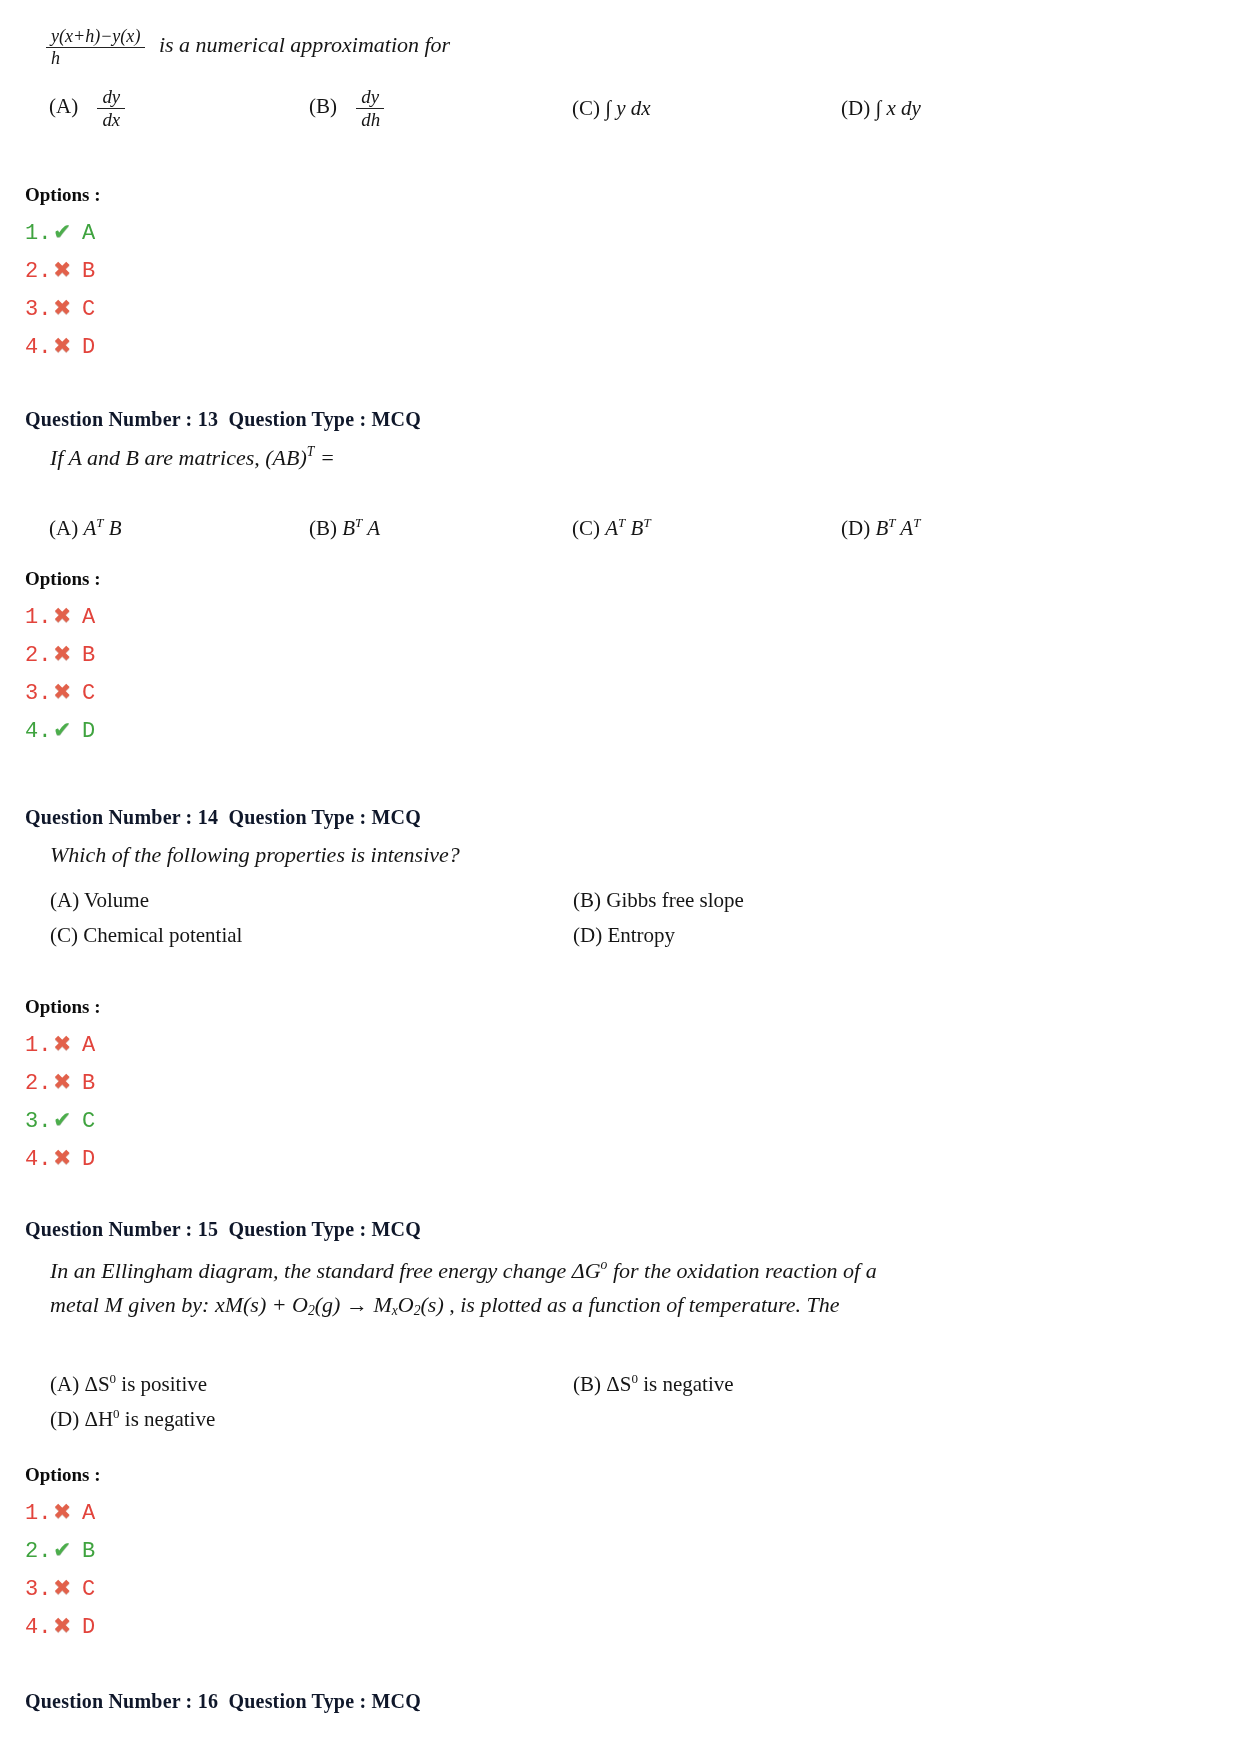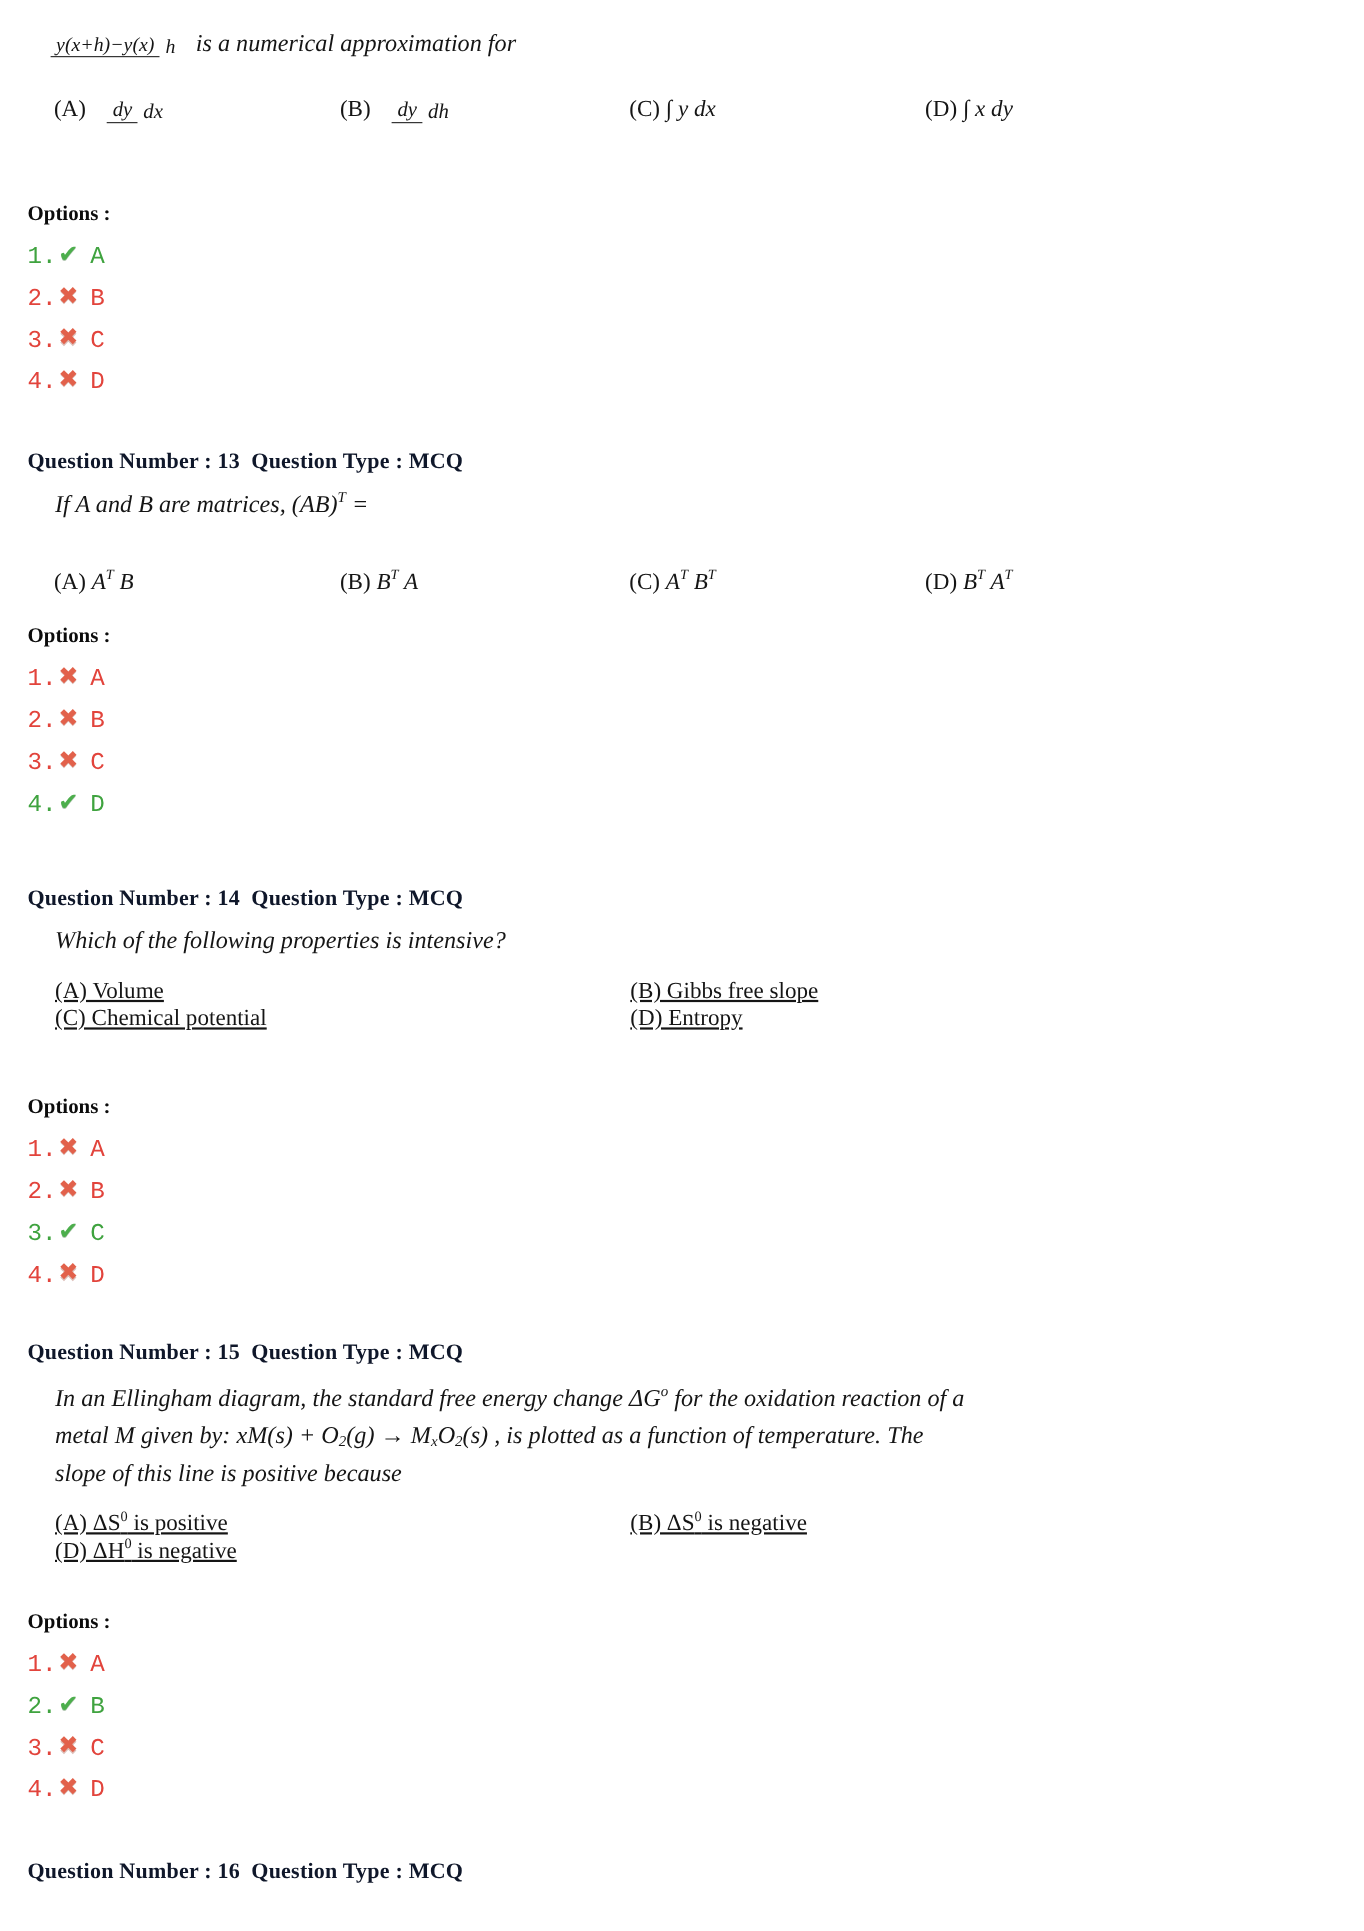--- a/index.html
+++ b/index.html
@@ -9,26 +9,26 @@
   }
   .abs{position:absolute;}
   .qheader{
     font-weight:bold;font-size:20px;color:#0f172a;
     white-space:pre-wrap;letter-spacing:0.2px;
   }
   .stem{font-style:italic;font-size:22px;color:#151515;}
   .stem-line{line-height:34px;white-space:pre-wrap;}
   .choices{display:grid;font-size:21px;color:#151515;align-items:center;}
   .choices.cols4{grid-template-columns:260px 263px 269px auto;}
-  .choices.cols2{grid-template-columns:523px auto;text-decoration:underline;}
+  .choices.cols2{grid-template-columns:523px auto;row-gap:10px;}
   .choice{white-space:pre-wrap;}
   sup{font-size:0.62em;vertical-align:0.65em;line-height:0;}
   sub{font-size:0.62em;vertical-align:-0.2em;line-height:0;}
   .frac{
-    display:inline-flex;flex-direction:row;align-items:flex-end;
+    display:inline-flex;flex-direction:column;align-items:flex-start;
     vertical-align:middle;line-height:1.12;font-style:italic;text-align:center;
   }
   .stem .frac{font-size:0.82em;margin-right:8px;}
   .choices .frac{font-size:0.9em;margin-left:14px;}
   .frac .fnum{border-bottom:1.6px solid #222;padding:0 5px 1px;}
   .frac .fden{padding:0 5px;}
   .options-title{font-weight:bold;font-size:19px;color:#0c0c0c;white-space:pre-wrap;}
   .options-list{margin-top:8px;}
   .opt-row{display:flex;align-items:center;height:38px;
     font-family:"Liberation Mono","DejaVu Sans Mono",monospace;font-size:22px;}
@@ -154,21 +154,20 @@
         <span class="opt-letter">D</span>
       </div>
     </div>
 </div>
 
 <div class="abs qheader" style="top:1218px;left:25px">Question Number : 15  Question Type : MCQ</div>
 
 <div class="abs stem" style="top:1254px;left:50px;width:1080px">
   <div class="stem-line">In an Ellingham diagram, the standard free energy change ΔG<sup>o</sup> for the oxidation reaction of a</div>
   <div class="stem-line">metal M given by: xM(s) + O<sub>2</sub>(g) → M<sub>x</sub>O<sub>2</sub>(s) , is plotted as a function of temperature. The</div>
-  <div class="stem-line">slope of this line is positive because</div>
 </div>
 
 <div class="abs choices cols2" style="top:1372px;left:50px">
     <div class="choice">(A) ΔS<sup>0</sup> is positive</div>
     <div class="choice">(B) ΔS<sup>0</sup> is negative</div>
     <div class="choice">(D) ΔH<sup>0</sup> is negative</div>
   </div>
 
 <div class="abs" style="top:1464px;left:25px">
   <div class="options-title">Options :</div>

